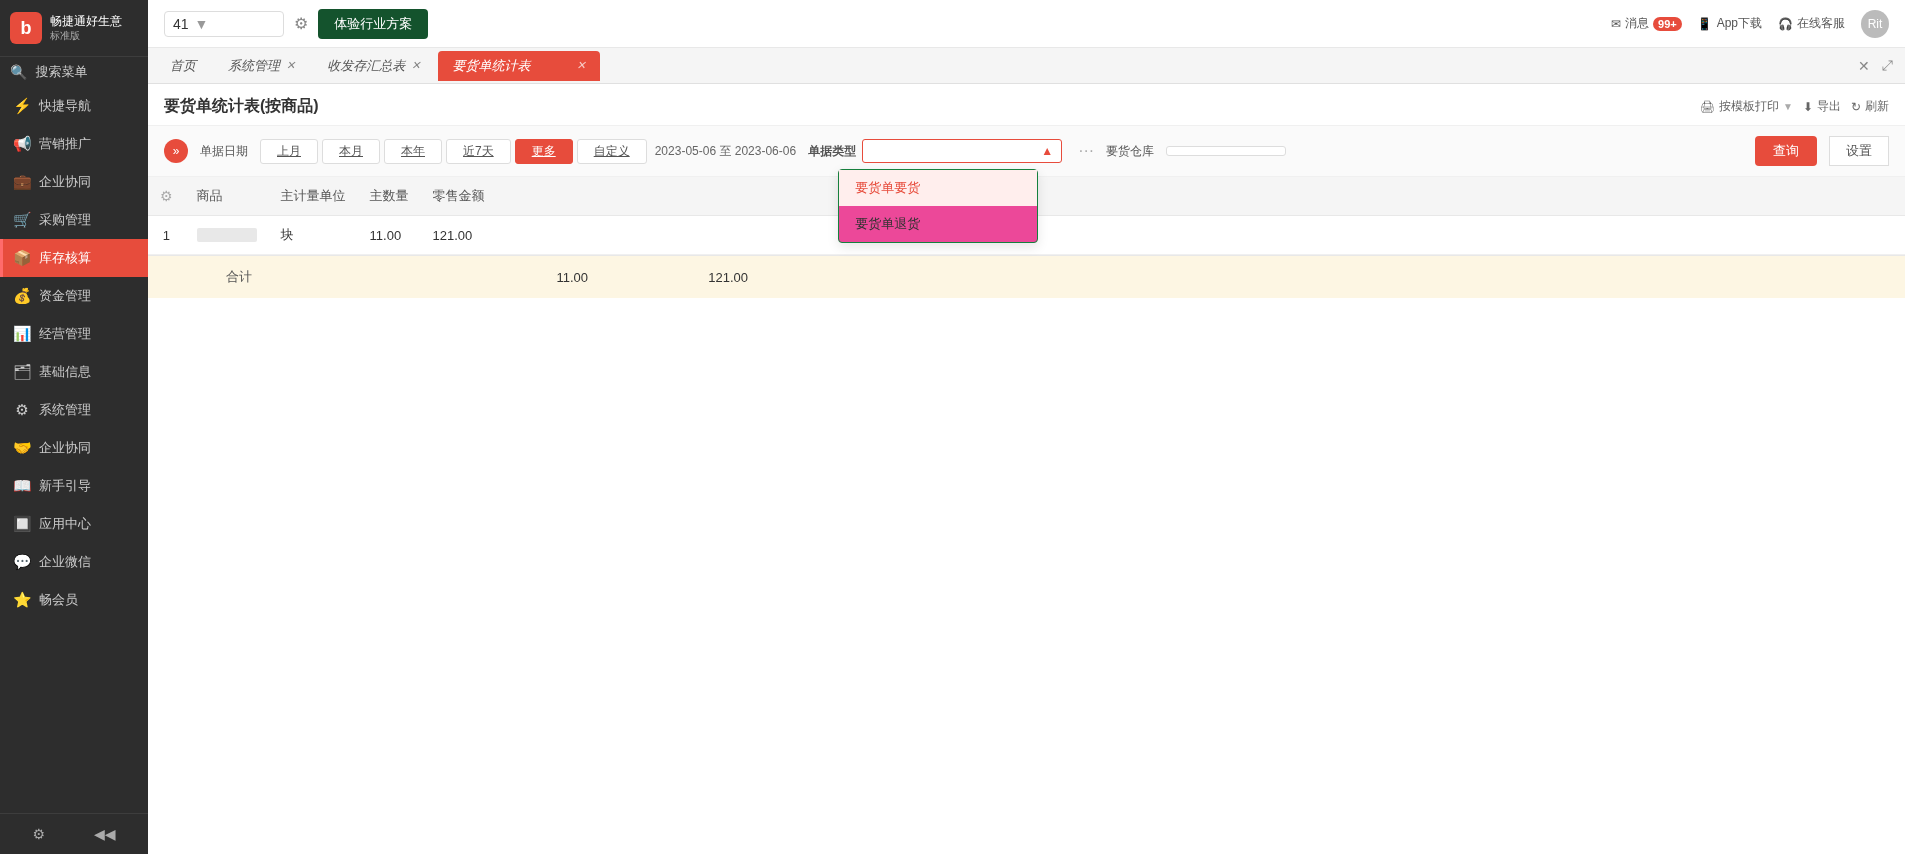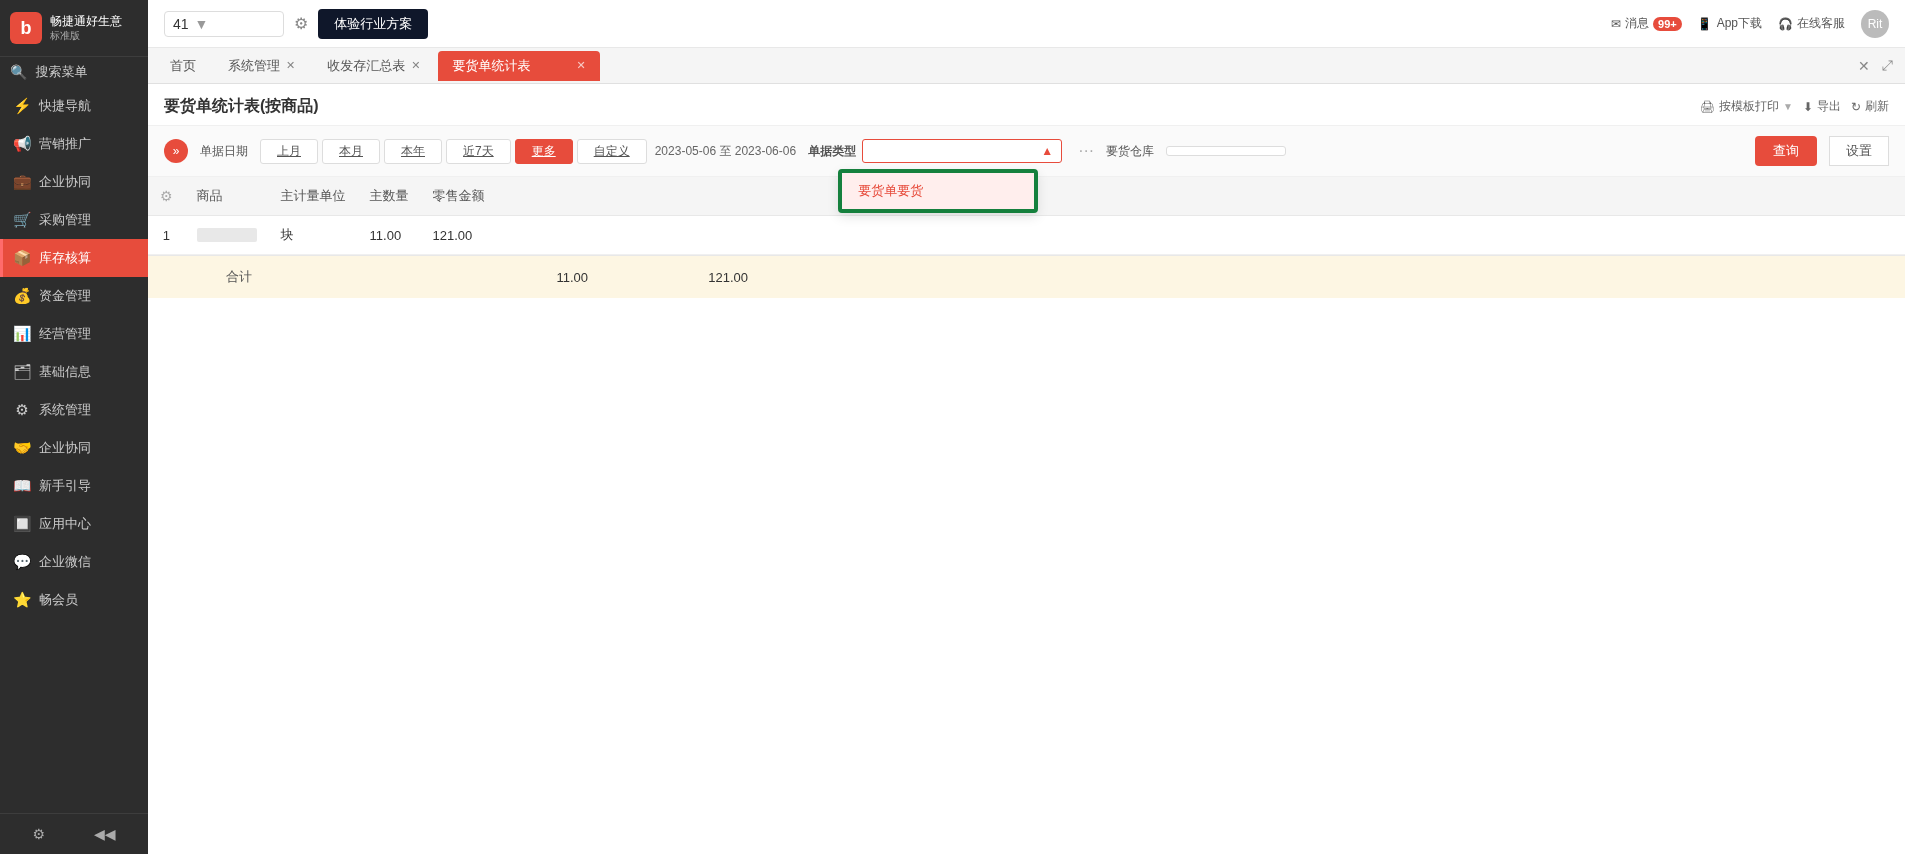--- a/index.html
+++ b/index.html
@@ -93,21 +93,21 @@
       padding: 4px 8px;
       font-size: 14px;
       color: #333;
       cursor: pointer;
       min-width: 120px;
     }
     .topbar-select .chevron { margin-left: 6px; color: #999; }
     .topbar-gear { color: #888; cursor: pointer; font-size: 16px; }
 
     .btn-industry {
-      background: #0f172a;
+      background: #14532d;
       color: #fff;
       border: none;
       border-radius: 4px;
       padding: 6px 16px;
       font-size: 13px;
       cursor: pointer;
     }
 
     .topbar-right { display: flex; align-items: center; gap: 16px; }
     .topbar-right-item {
@@ -266,21 +266,21 @@
       cursor: pointer;
     }
 
     
     .dropdown-menu {
       position: absolute;
       top: 100%;
       left: 0;
       margin-top: 2px;
       background: #ec4899;
-      border: 4px solid #15803d;
+      border: 1px solid #15803d;
       border-radius: 4px;
       box-shadow: 0 4px 12px rgba(0,0,0,0.1);
       z-index: 100;
       min-width: 220px;
     }
     .dropdown-item {
       padding: 9px 16px;
       font-size: 13px;
       cursor: pointer;
       color: #333;
@@ -450,21 +450,21 @@
       </div>
       <div class="topbar-right-item">
         <div class="user-avatar">
           <span>Rit</span>
         </div>
       </div>
     </div>
   </div>
 
   <div class="tabbar">
-    <div id="tab-list" style="display:flex;align-items:center;gap:2px;">
+    <div id="tab-list" style="display:flex;align-items:center;gap:2px;font-style:italic;">
         <div class="tab">
           <span>首页</span>
         </div>
         <div class="tab">
           <span>系统管理</span>
           <span class="close-btn">✕</span>
         </div>
         <div class="tab">
           <span>收发存汇总表</span>
           <span class="close-btn">✕</span>
@@ -518,20 +518,21 @@
 
       <div class="filter-field-group" style="position:relative;">
         <span class="filter-field-label">单据类型</span>
         <div class="filter-select-box" style="position:relative;">
           <span style="flex:1;min-height:14px;"></span>
           <span class="chevron-up">▲</span>
         </div>
 
         <div class="dropdown-menu" style="top:calc(100% + 4px); left:30px; min-width:200px;">
           <div class="dropdown-item selected">要货单要货</div>
+          <div class="dropdown-item">要货单退货</div>
         </div>
       </div>
 
       <span class="filter-dots">···</span>
 
       <span class="filter-warehouse-label">要货仓库</span>
       <div class="filter-warehouse-box">
         <span style="flex:1;"></span>
       </div>
 

